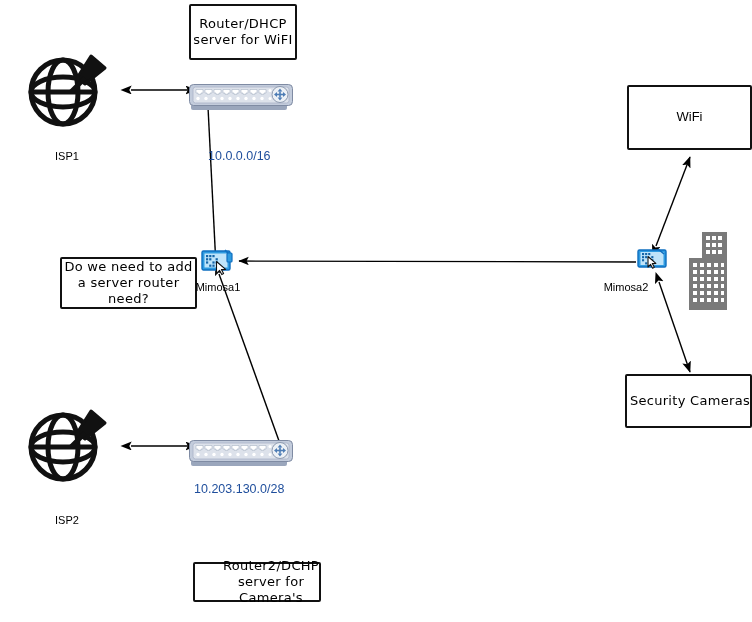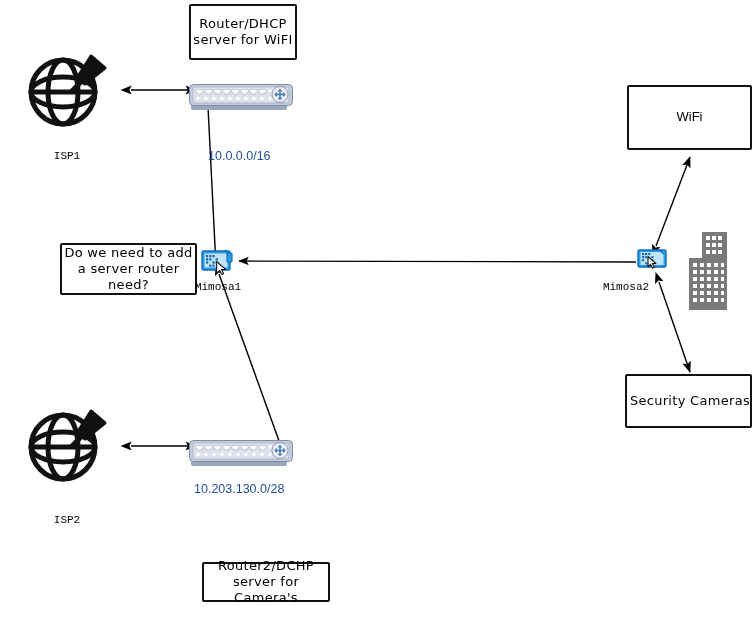--- a/index.html
+++ b/index.html
@@ -46,21 +46,21 @@
   }
   .note-box.plain {
     font-family: "Liberation Sans", sans-serif;
     font-size: 13px;
     letter-spacing: 0;
   }
 
   
   .caption {
     position: absolute;
-    font-family: Liberation Mono, monospace;
+    font-family: Liberation Sans, sans-serif;
     font-size: 11px;
     color: #000000;
     white-space: nowrap;
     text-align: center;
   }
   .subnet-label {
     position: absolute;
     font-family: "Liberation Sans", sans-serif;
     font-size: 12.5px;
     color: #1F4E9C;
@@ -123,37 +123,37 @@
   <line x1="659" y1="282" x2="690" y2="372" stroke="#000000" stroke-width="1.4" marker-start="url(#ah-start)" marker-end="url(#ah)"></line>
 </svg>
 
 <div class="node note-box handwrite" style="left:189px; top:4px; width:108px; height:56px;">
   <span>
     <span>Router/DHCP</span><br>
     <span>server for WiFI</span>
   </span>
 </div>
 
-<div class="node note-box handwrite" style="left:60px; top:243px; width:137px; height:52px;">
+<div class="node note-box handwrite" style="left:60px; top:257px; width:137px; height:52px;">
   <span>
     <span>Do we need to add</span><br>
     <span>a server router</span><br>
     <span>need?</span>
   </span>
 </div>
 
 <div class="node note-box plain" style="left:627px; top:85px; width:125px; height:65px;">
   <span>WiFi</span>
 </div>
 
 <div class="node note-box handwrite" style="left:625px; top:374px; width:127px; height:54px;justify-content:flex-end;">
   <span>Security Cameras</span>
 </div>
 
-<div class="node note-box handwrite" style="left:202px; top:562px; width:128px; height:40px;">
+<div class="node note-box handwrite" style="left:193px; top:562px; width:128px; height:40px;justify-content:flex-end;">
   <span>
     <span>Router2/DCHP</span><br>
     <span>server for</span><br>
     <span>Camera's</span>
   </span>
 </div>
 
 <svg class="globe" style="left:25px; top:48px;" viewBox="0 0 84 84">
   <g fill="none" stroke="#111111" stroke-width="5">
     <circle cx="38" cy="44" r="32"></circle>

